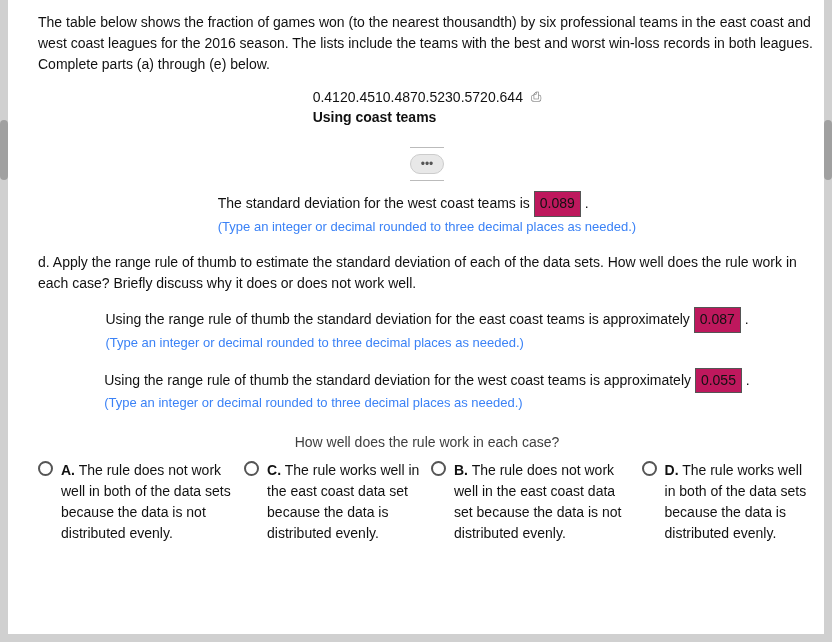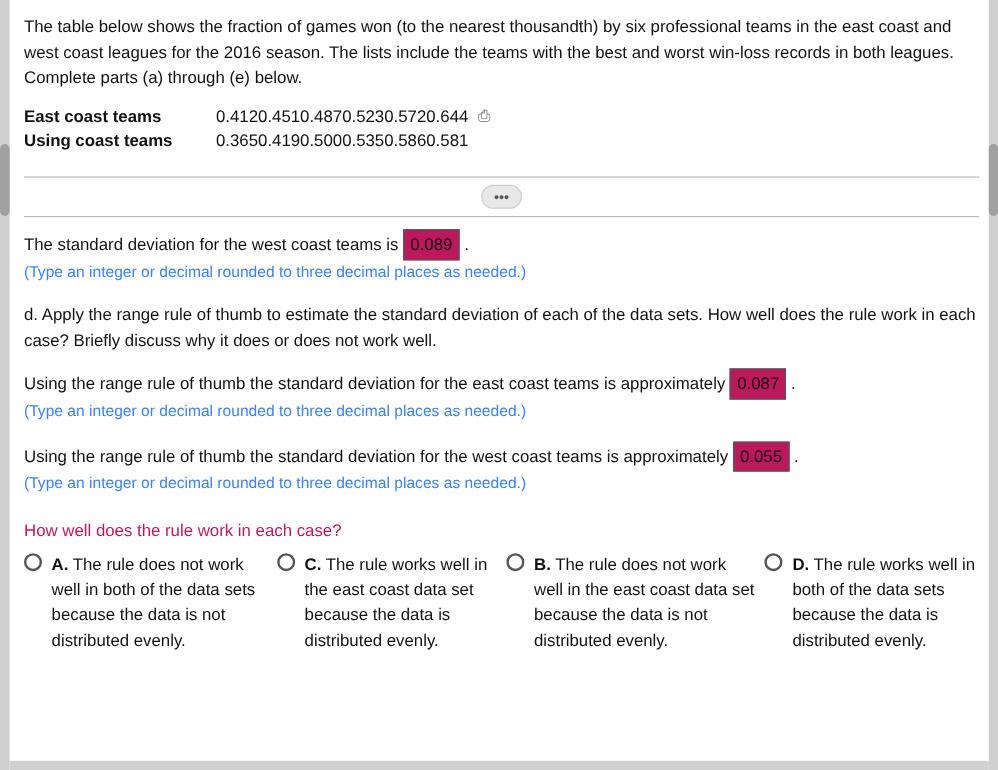--- a/index.html
+++ b/index.html
@@ -34,26 +34,27 @@
       justify-content: flex-start;
     }
     .scroll-thumb {
       width: 8px;
       height: 60px;
       background: #a0a0a0;
       border-radius: 4px;
       margin-top: 120px;
     }
     .content-area {
-      margin-left: 4px;
+      margin-left: 22px;
       padding: 12px 16px 12px 16px;
       flex: 1;
       display: flex;
       flex-direction: column;
       gap: 0;
+      align-items: center;
     }
     .intro-text {
       font-size: 14px;
       line-height: 1.5;
       color: #111;
       margin-bottom: 14px;
     }
     .data-table {
       margin-bottom: 8px;
     }
@@ -138,21 +139,21 @@
       margin-bottom: 10px;
     }
     .question-text {
       font-size: 14px;
       line-height: 1.55;
       color: #111;
       margin-bottom: 2px;
     }
     .how-well-text {
       font-size: 14px;
-      color: #be185d;
+      color: #404040;
       margin-bottom: 10px;
       margin-top: 6px;
     }
     .options-list {
       display: flex;
       flex-direction: row;
       gap: 8px;
     }
     .option-item {
       display: flex;
@@ -211,41 +212,32 @@
   </div>
 
   <div class="bottom-scroll"></div>
 
   <div class="content-area">
 
     <div class="intro-text">The table below shows the fraction of games won (to the nearest thousandth) by six professional teams in the east coast and west coast leagues for the 2016 season. The lists include the teams with the best and worst win-loss records in both leagues. Complete parts (a) through (e) below.</div>
 
     <div class="data-table">
       <div class="data-row">
-        <span class="row-label">East coast teams</span>
         <span class="row-values">
           <span>0.412</span>
           <span>0.451</span>
           <span>0.487</span>
           <span>0.523</span>
           <span>0.572</span>
           <span>0.644</span>
         </span>
         <span class="copy-icon">⎙</span>
       </div>
       <div class="data-row">
         <span class="row-label">Using coast teams</span>
-        <span class="row-values">
-          <span>0.365</span>
-          <span>0.419</span>
-          <span>0.500</span>
-          <span>0.535</span>
-          <span>0.586</span>
-          <span>0.581</span>
-        </span>
       </div>
     </div>
 
     <div class="divider-container">
       <div class="divider-line"></div>
       <div class="expand-btn">
         <span class="expand-pill">•••</span>
       </div>
       <div class="divider-line"></div>
     </div>

